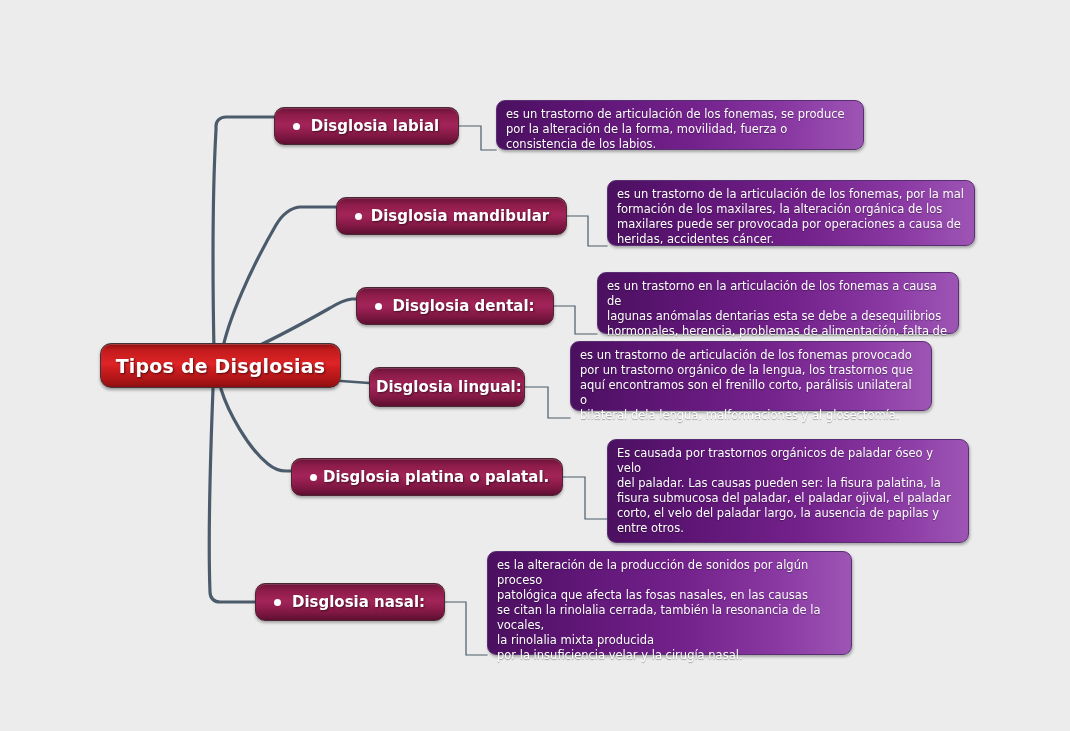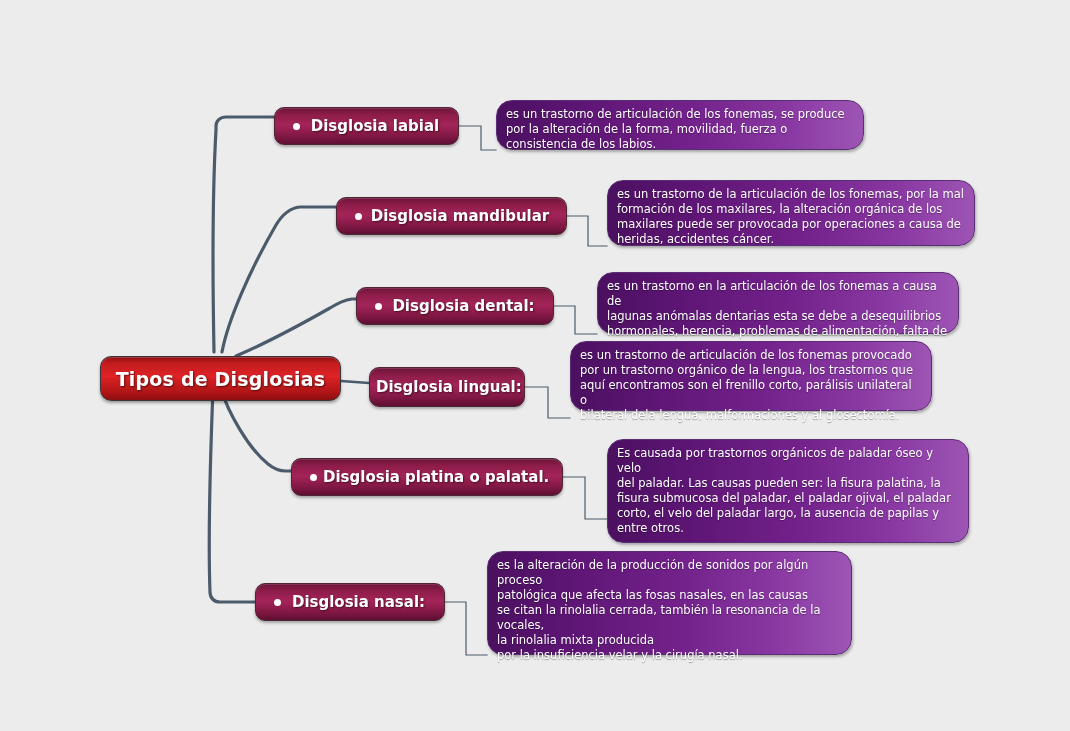--- a/index.html
+++ b/index.html
@@ -92,21 +92,21 @@
     padding-right: 14px;
   }
   .branch-node.no-bullet .branch-label {
     text-align: center;
   }
 
   
   .desc-box {
     position: absolute;
     box-sizing: border-box;
-    border-radius: 16px;
+    border-radius: 9px;
     border: 1px solid #5a2e72;
     background: linear-gradient(to right,
         #4b1060 0%,
         #5d1574 22%,
         #74228c 55%,
         #8a39a3 80%,
         #9d55b4 100%);
     box-shadow: 1px 2px 3px rgba(0,0,0,0.3);
     padding: 6px 10px 7px 9px;
     z-index: 4;
@@ -143,21 +143,21 @@
 
       <polyline points="459,126 481,126 481,150 496,150"></polyline>
       <polyline points="567,216 588,216 588,246 607,246"></polyline>
       <polyline points="554,306 575,306 575,334 597,334"></polyline>
       <polyline points="525,387 548,387 548,418 570,418"></polyline>
       <polyline points="563,477 585,477 585,519 607,519"></polyline>
       <polyline points="445,602 466,602 466,655 487,655"></polyline>
     </g>
   </svg>
 
-  <div class="root-node" style="left:100px; top:356px; width:241px; height:45px;">
+  <div class="root-node" style="left:100px; top:343px; width:241px; height:45px;">
     <span class="root-label">Tipos de Disglosias</span>
   </div>
 
   <div class="branch-node" style="left:274px; top:107px; width:185px; height:38px;">
     <span class="bullet"></span>
     <span class="branch-label">Disglosia labial</span>
   </div>
   <div class="desc-box" style="left:496px; top:100px; width:368px; height:50px;">
     <div class="desc-text">es un trastorno de articulación de los fonemas,  se produce
 por la alteración de la forma, movilidad, fuerza o

